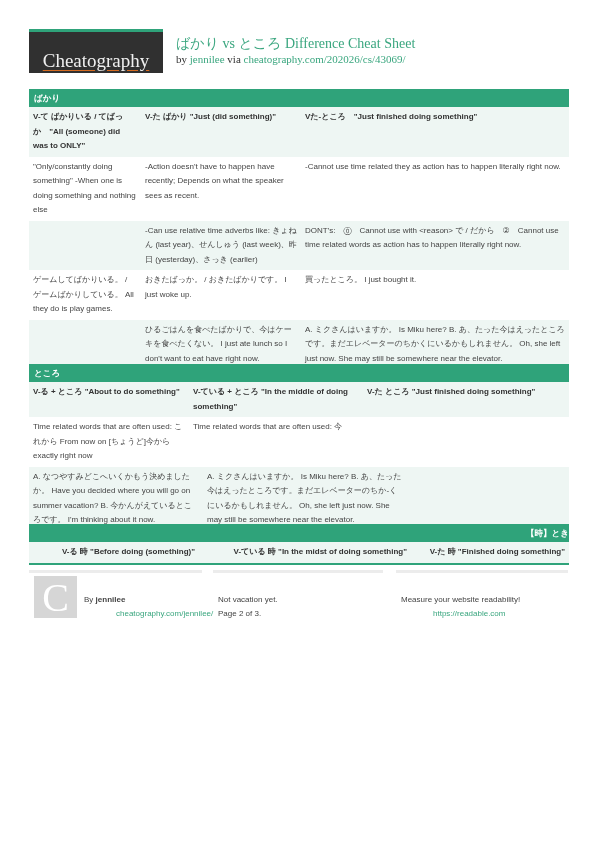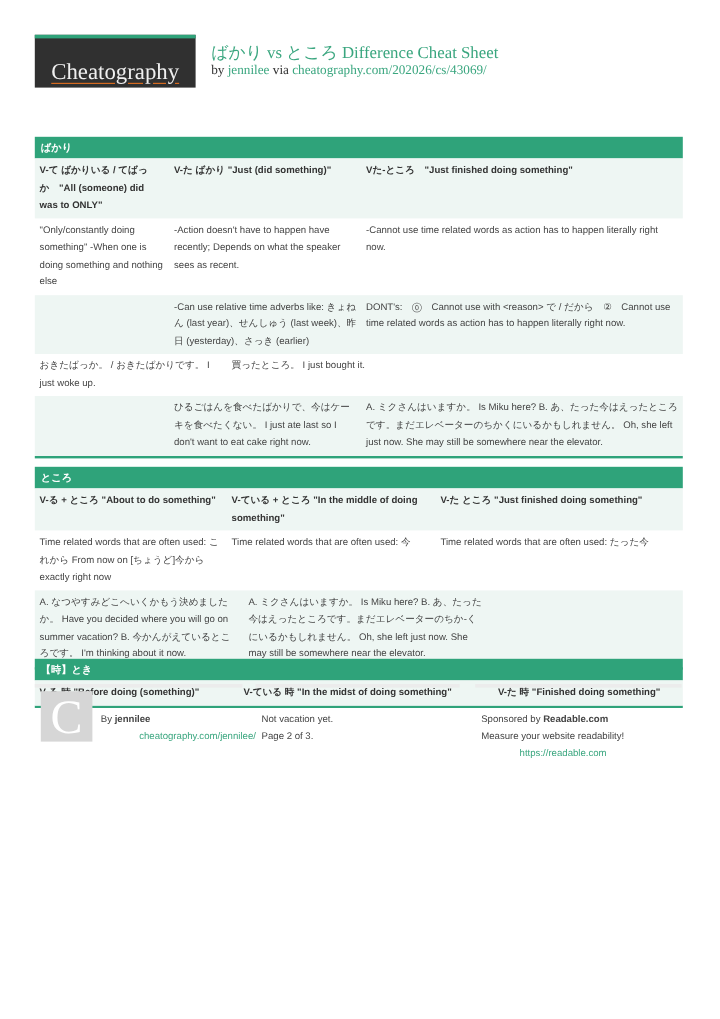--- a/index.html
+++ b/index.html
@@ -19,21 +19,21 @@
   }
   .title {
     position: absolute; left: 176px; top: 35px;
     font-family: Liberation Serif, serif; font-size: 14px; color: #3aa67f;
   }
   .subtitle {
     position: absolute; left: 176px; top: 53px;
     font-family: "Liberation Serif", "DejaVu Serif", serif; font-size: 11px; color: #333;
   }
   .subtitle a { color: #3aa67f; text-decoration: none; }
-  .section { position: absolute; left: 29px; width: 540px; border-bottom: 2px solid #2fa37a; margin-top: 25px; }
+  .section { position: absolute; left: 29px; width: 540px; border-bottom: 2px solid #2fa37a; }
   .sec-head {
     background: #2fa37a; color: #fff; font-size: 8.5px; font-weight: bold;
     height: 18px; line-height: 18px; padding-left: 5px;
   }
   .row { display: flex; font-size: 8px; line-height: 14.5px; color: #444; }
   .row.shade { background: #eef6f3; }
   .row.head { font-weight: bold; color: #333; }
   .cell { padding: 3px 4px 3px 4px; }
   .footer-col { position: absolute; top: 570px; border-top: 3px solid #ececec; padding-top: 20px; font-size: 8px; line-height: 14px; color: #444; }
   .footer-col a { color: #3aa67f; text-decoration: none; margin-left: 32px; }
@@ -60,71 +60,70 @@
 <div class="section" style="top:89px;">
   <div class="sec-head">ばかり</div>
   <div class="row head shade">
     <div class="cell" style="width:112px">V-て ばかりいる / てばっか　"All (someone) did was to ONLY"</div>
     <div class="cell" style="width:160px">V-た ばかり "Just (did something)"</div>
     <div class="cell" style="width:268px">Vた-ところ　"Just finished doing something"</div>
   </div>
   <div class="row" style="min-height:58px">
     <div class="cell" style="width:112px">"Only/constantly doing something" -When one is doing something and nothing else</div>
     <div class="cell" style="width:160px">-Action doesn't have to happen have recently; Depends on what the speaker sees as recent.</div>
-    <div class="cell" style="width:268px">-Cannot use time related words as action has to happen literally right now.</div>
+    <div class="cell" style="width:268px">-Cannot use time related they as action has to happen literally right now.</div>
   </div>
   <div class="row shade">
     <div class="cell" style="width:112px"></div>
     <div class="cell" style="width:160px">-Can use relative time adverbs like: きょねん (last year)、せんしゅう (last week)、昨日 (yesterday)、さっき (earlier)</div>
     <div class="cell" style="width:268px">DONT's:　🄋　Cannot use with &lt;reason&gt; で / だから　②　Cannot use time related words as action has to happen literally right now.</div>
   </div>
   <div class="row">
+    <div class="cell" style="width:112px">ゲームしてばかりいる。 / ゲームばかりしている。 All they do is play games.</div>
     <div class="cell" style="width:160px">おきたばっか。 / おきたばかりです。 I just woke up.</div>
     <div class="cell" style="width:268px">買ったところ。 I just bought it.</div>
   </div>
   <div class="row shade">
     <div class="cell" style="width:112px"></div>
-    <div class="cell" style="width:160px">ひるごはんを食べたばかりで、今はケーキを食べたくない。 I just ate last so I don't want to eat cake right now.</div>
+    <div class="cell" style="width:160px">ひるごはんを食べたばかりで、今はケーキを食べたくない。 I just ate lunch so I don't want to eat have right now.</div>
     <div class="cell" style="width:268px">A. ミクさんはいますか。 Is Miku here? B. あ、たった今はえったところです。まだエレベーターのちかくにいるかもしれません。 Oh, she left just now. She may still be somewhere near the elevator.</div>
   </div>
 </div>
 
 <div class="section" style="top:364px;">
   <div class="sec-head">ところ</div>
   <div class="row head shade">
     <div class="cell" style="width:160px">V-る + ところ "About to do something"</div>
     <div class="cell" style="width:174px">V-ている + ところ "In the middle of doing something"</div>
     <div class="cell" style="width:206px">V-た ところ "Just finished doing something"</div>
   </div>
   <div class="row">
     <div class="cell" style="width:160px">Time related words that are often used: これから From now on [ちょうど]今から exactly right now</div>
     <div class="cell" style="width:174px">Time related words that are often used: 今</div>
-    <div class="cell" style="width:206px">Time related words that are often used: たった今</div>
   </div>
   <div class="row shade">
     <div class="cell" style="width:174px">A. なつやすみどこへいくかもう決めましたか。 Have you decided where you will go on summer vacation? B. 今かんがえているところです。 I'm thinking about it now.</div>
     <div class="cell" style="width:206px">A. ミクさんはいますか。 Is Miku here? B. あ、たった今はえったところです。まだエレベーターのちか-くにいるかもしれません。 Oh, she left just now. She may still be somewhere near the elevator.</div>
   </div>
 </div>
 
-<div class="section" style="top:524px;">
+<div class="section" style="top:524px;text-align:right;">
   <div class="sec-head">【時】とき</div>
   <div class="row head shade">
     <div class="cell" style="width:170px">V-る 時 "Before doing (something)"</div>
     <div class="cell" style="width:212px">V-ている 時 "In the midst of doing something"</div>
     <div class="cell" style="width:158px">V-た 時 "Finished doing something"</div>
   </div>
 </div>
 
 <div class="avatar">C</div>
 <div class="footer-col" style="left:29px;width:173px;padding-left:55px;">
   <div><span>By</span> <b>jennilee</b></div>
   <a>cheatography.com/jennilee/</a>
 </div>
 <div class="footer-col" style="left:213px;width:170px;padding-left:5px;">
   <div>Not vacation yet.</div>
   <div>Page 2 of 3.</div>
 </div>
 <div class="footer-col" style="left:396px;width:172px;padding-left:5px;">
-  <div><span>Sponsored by</span> <b>Readable.com</b></div>
   <div>Measure your website readability!</div>
   <a>https://readable.com</a>
 </div>
 
 </body></html>

